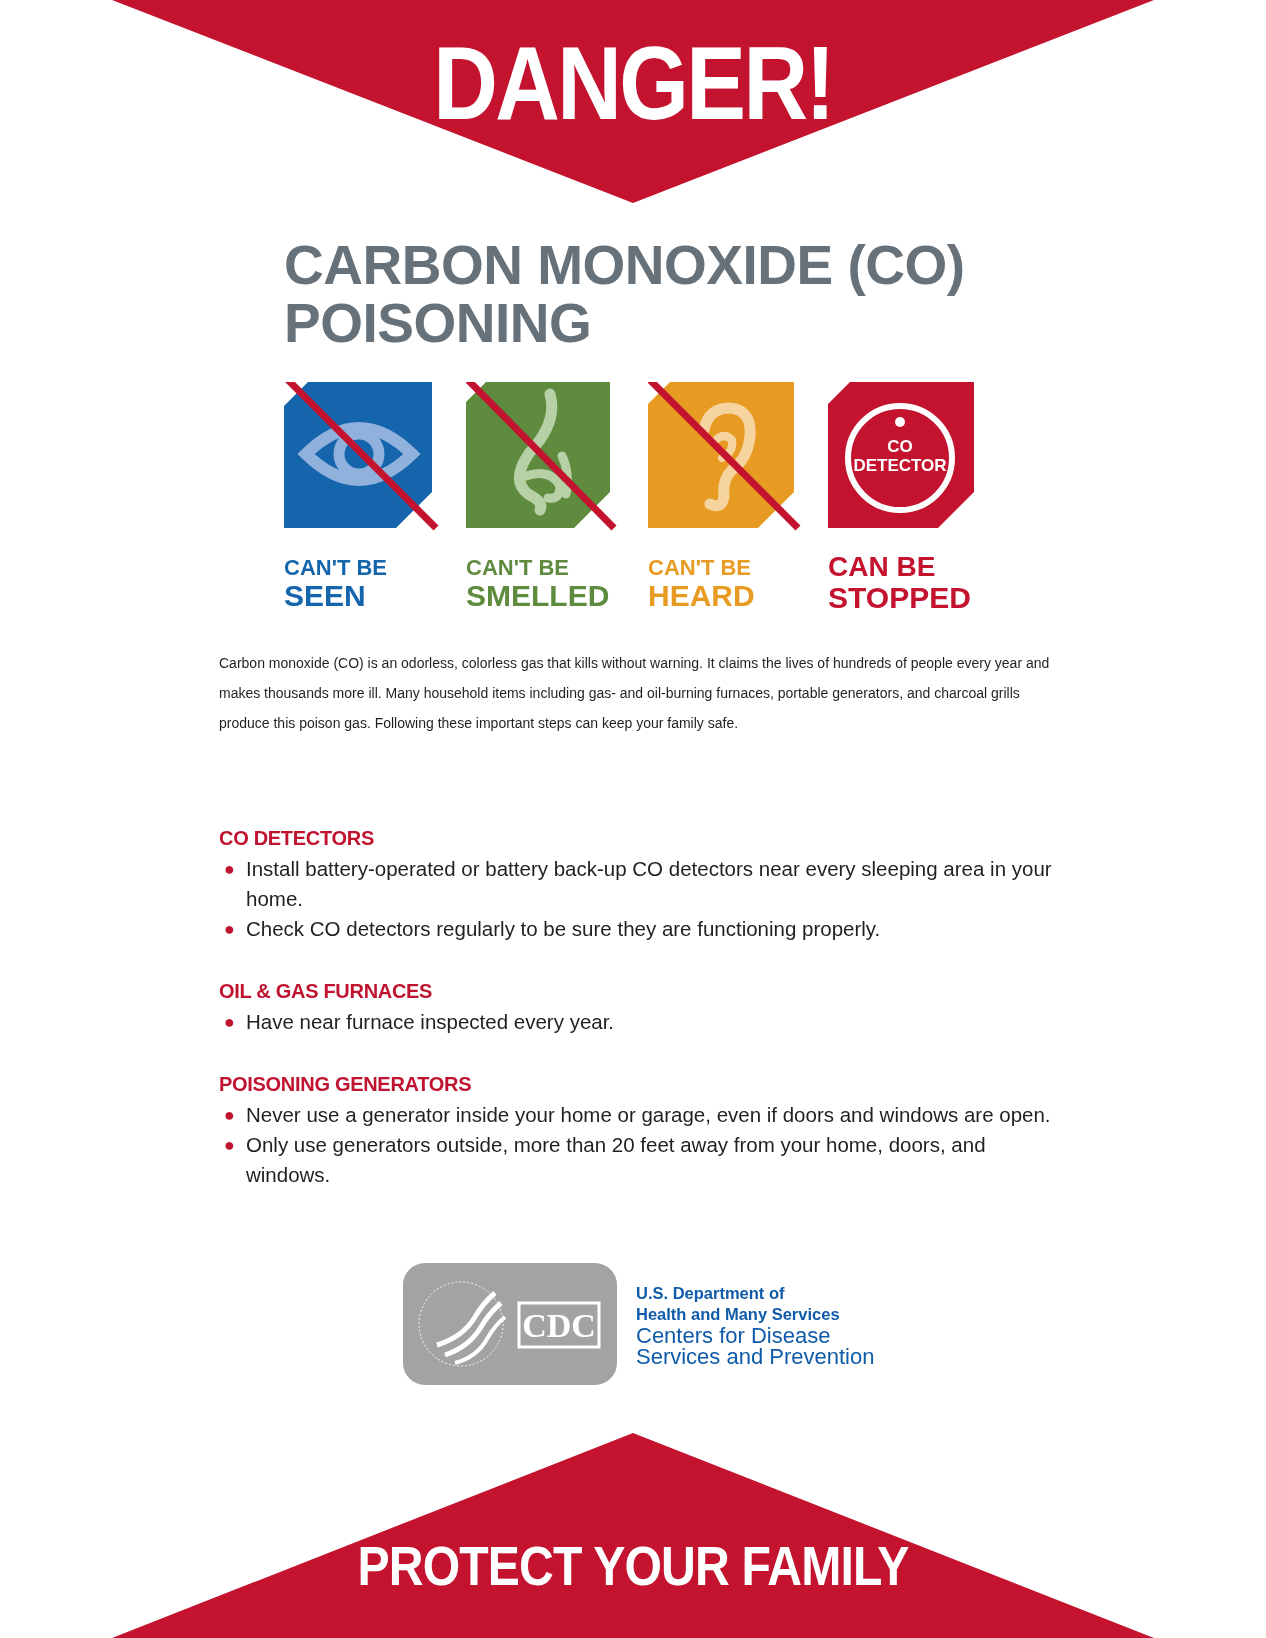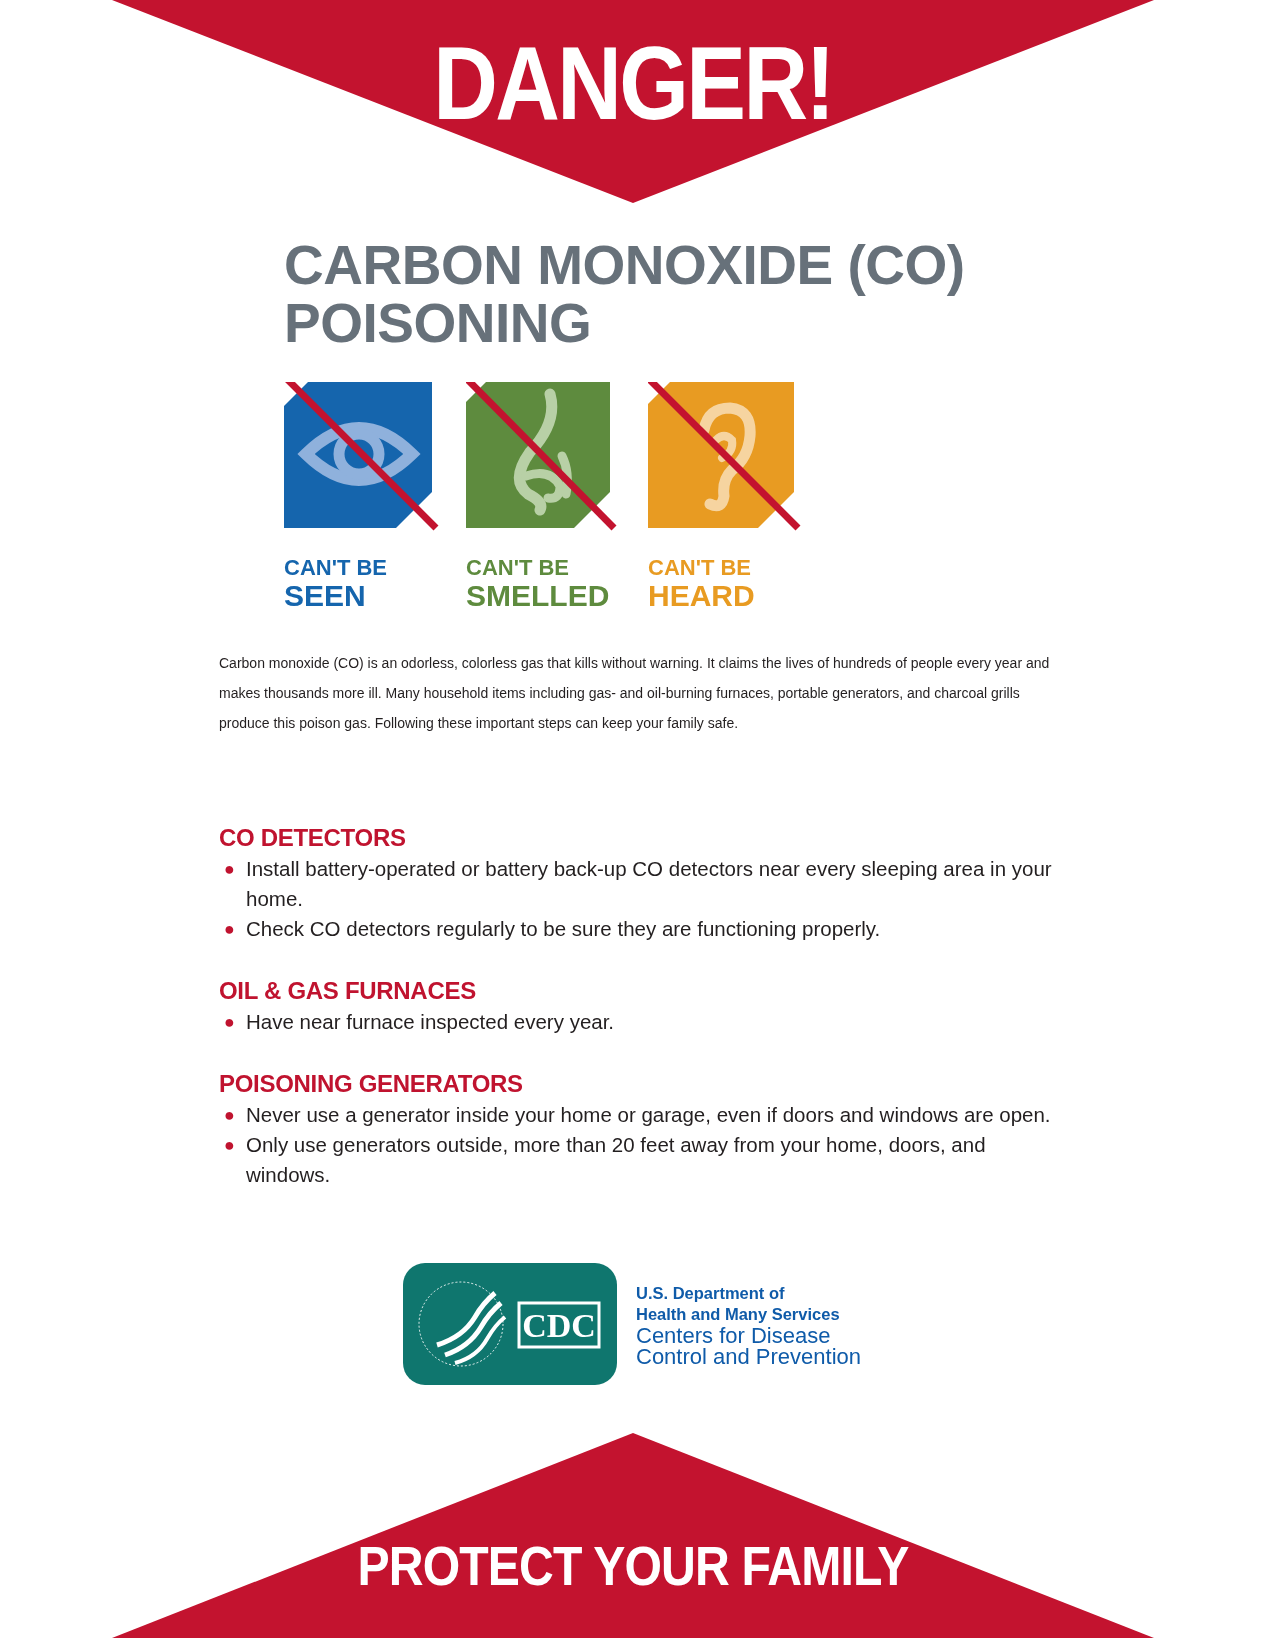--- a/index.html
+++ b/index.html
@@ -27,29 +27,29 @@
   .icon-card svg { display:block; }
   .cap1 { font-family:"Liberation Sans", sans-serif; font-weight:bold; font-size:22px; line-height:24px; margin-top:14px; }
   .cap2 { font-family:"Liberation Sans", sans-serif; font-weight:bold; font-size:30px; line-height:32px; }
   .intro {
     position:absolute; left:219px; top:648px; width:840px;
     color:#231f20; font-family:"Liberation Sans", sans-serif; font-size:14px; line-height:30px;
   }
   .section { position:absolute; left:219px; width:840px; }
   .section h3 {
     margin:0; color:#c0132f; font-family:"Liberation Sans", sans-serif; font-weight:bold;
-    font-size:24px; line-height:32px; letter-spacing:-0.3px;
+    font-size:20px; line-height:32px; letter-spacing:-0.3px;
   }
   .section ul { list-style:none; margin:0; padding:0; }
   .section li {
     position:relative; padding-left:27px; color:#231f20;
     font-family:"Liberation Sans", sans-serif; font-size:20.5px; line-height:30px;
   }
   .section li .dot { position:absolute; left:5px; top:0; color:#c0132f; font-size:18px; }
-  .logo { position:absolute; left:403px; top:1263px; width:214px; height:122px; background:#0f766e; border-radius:22px; }
+  .logo { position:absolute; left:403px; top:1263px; width:214px; height:122px; background:#a3a3a3; border-radius:22px; }
   .hhs-text { position:absolute; left:636px; top:1283px; font-family:"Liberation Sans", sans-serif; color:#0f5ba9; }
   .hhs-text .b { font-weight:bold; font-size:16.5px; line-height:21px; }
   .hhs-text .n { font-size:22px; line-height:21px; }
 </style>
 </head>
 <body>
 
 <svg class="tri" width="1266" height="210" viewBox="0 0 1266 210">
   <polygon points="112,0 1154,0 633,203" fill="#c3132f"></polygon>
 </svg>
@@ -89,20 +89,31 @@
     <svg width="160" height="160" viewBox="0 0 160 160">
       <polygon points="22,0 146,0 146,110 110,146 0,146 0,22" fill="#e89b22"></polygon>
       <path d="M56,48 Q60,26 82,26 Q104,28 102,54 Q100,76 84,88 Q74,98 76,114 Q74,128 62,122" fill="none" stroke="#f6d4a0" stroke-width="11" stroke-linecap="round"></path>
       <path d="M68,58 Q76,50 84,58 Q86,70 74,76" fill="none" stroke="#f6d4a0" stroke-width="8" stroke-linecap="round"></path>
       <line x1="0" y1="-4" x2="150" y2="146" stroke="#c3132f" stroke-width="7"></line>
     </svg>
     <div class="cap1" style="color:#e89b22;">CAN'T BE</div>
     <div class="cap2" style="color:#e89b22;">HEARD</div>
   </div>
 
+  <div class="icon-card" style="left:544px;">
+    <svg width="160" height="160" viewBox="0 0 160 160">
+      <polygon points="22,0 146,0 146,110 110,146 0,146 0,22" fill="#c3132f"></polygon>
+      <circle cx="72" cy="76" r="52" fill="none" stroke="#ffffff" stroke-width="6"></circle>
+      <circle cx="72" cy="40" r="5" fill="#ffffff"></circle>
+      <text x="72" y="70" text-anchor="middle" fill="#ffffff" font-family="Liberation Sans, sans-serif" font-weight="bold" font-size="17">CO</text>
+      <text x="72" y="89" text-anchor="middle" fill="#ffffff" font-family="Liberation Sans, sans-serif" font-weight="bold" font-size="17">DETECTOR</text>
+    </svg>
+    <div class="cap1" style="color:#c3132f; font-size:28px; line-height:30px; margin-top:10px;">CAN BE</div>
+    <div class="cap2" style="color:#c3132f;">STOPPED</div>
+  </div>
 </div>
 
 <div class="intro">Carbon monoxide (CO) is an odorless, colorless gas that kills without warning. It claims the lives of hundreds of people every year and makes thousands more ill. Many household items including gas- and oil-burning furnaces, portable generators, and charcoal grills produce this poison gas. Following these important steps can keep your family safe.</div>
 
 <div class="section" style="top:822px;">
   <h3>CO DETECTORS</h3>
   <ul>
     <li><span class="dot">●</span><span>Install battery-operated or battery back-up CO detectors near every sleeping area in your home.</span></li>
     <li><span class="dot">●</span><span>Check CO detectors regularly to be sure they are functioning properly.</span></li>
   </ul>
@@ -130,19 +141,19 @@
     <path d="M42,92 Q66,84 78,64 Q86,50 98,40" fill="none" stroke="#ffffff" stroke-width="5"></path>
     <path d="M52,100 Q74,94 84,76 Q92,62 102,54" fill="none" stroke="#ffffff" stroke-width="4"></path>
     <rect x="116" y="40" width="80" height="44" fill="none" stroke="#ffffff" stroke-width="3"></rect>
     <text x="156" y="74" text-anchor="middle" fill="#ffffff" font-family="Liberation Serif, serif" font-weight="bold" font-size="34">CDC</text>
   </svg>
 </div>
 <div class="hhs-text">
   <div class="b">U.S. Department of</div>
   <div class="b">Health and Many Services</div>
   <div class="n">Centers for Disease</div>
-  <div class="n">Control and Prevention</div>
+  <div class="n">Services and Prevention</div>
 </div>
 
 <svg class="tri" style="top:1430px;" width="1266" height="208" viewBox="0 0 1266 208">
   <polygon points="633,3 1154,208 112,208" fill="#c3132f"></polygon>
 </svg>
 <div class="protect-title">PROTECT YOUR FAMILY</div>
 
 </body></html>

